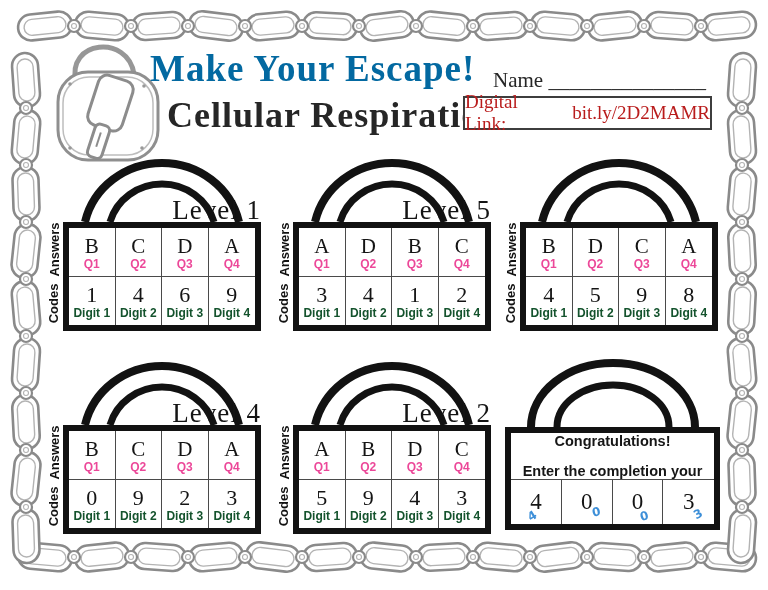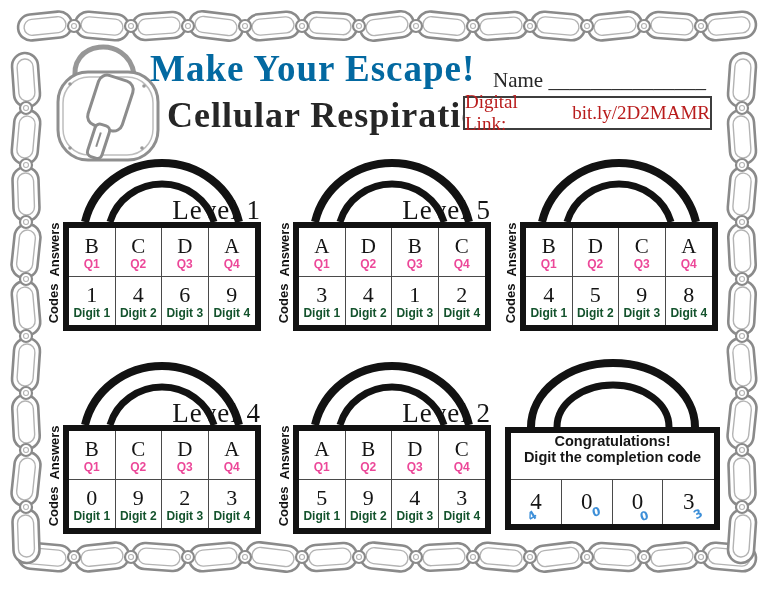--- a/index.html
+++ b/index.html
@@ -33,21 +33,21 @@
   .cell.ans{border-bottom:1.5px solid #4a4a4a}
   .letter{font:21px "Liberation Serif",serif;color:#141414}
   .qlab{font:700 12px "Liberation Sans",sans-serif;margin-top:-2px;color:#ec4899}
   .digit{font:22px "Liberation Serif",serif;color:#141414}
   .dlab{font:700 12px "Liberation Sans",sans-serif;margin-top:-2px;color:#14532d}
 
   .lockC{position:absolute;left:505px;top:355px;width:215px}
   .lockC .shackle-wrap{padding-left:0;height:72px}
   .cbox{border:6px solid #121212;background:#fff}
   .cmsg{height:46px;border-bottom:1.5px solid #4a4a4a;display:flex;flex-direction:column;
-        align-items:center;justify-content:flex-start;font:700 14.5px/16px "Liberation Sans",sans-serif;color:#161616}
+        align-items:center;justify-content:space-between;font:700 14.5px/16px "Liberation Sans",sans-serif;color:#161616}
   .ccells{display:grid;grid-template-columns:repeat(4,1fr)}
   .ccell{position:relative;height:44px;border-right:1.5px solid #4a4a4a;
          display:flex;align-items:center;justify-content:center}
   .ccell:nth-child(4){border-right:none}
   .cdigit{font:23px "Liberation Serif",serif;color:#141414}
   .cblue{position:absolute;font:700 12px "DejaVu Sans",sans-serif;color:#3d8fd8}
   .ccell:nth-child(1) .cblue{left:34%;bottom:1px;transform:rotate(-32deg)}
   .ccell:nth-child(2) .cblue{left:60%;bottom:5px;transform:rotate(-12deg)}
   .ccell:nth-child(3) .cblue{left:56%;bottom:1px;transform:rotate(-15deg)}
   .ccell:nth-child(4) .cblue{left:60%;bottom:3px;transform:rotate(-28deg)}
@@ -456,21 +456,21 @@
   <div class="lockC">
     <div class="shackle-wrap">
       <svg class="shackle" width="180" height="72" viewBox="0 0 180 72">
         <path d="M 8 72 A 82 64 0 0 1 172 72" fill="none" stroke="#121212" stroke-width="8"></path>
         <path d="M 34 72 A 56 42 0 0 1 146 72" fill="none" stroke="#121212" stroke-width="7"></path>
       </svg>
     </div>
     <div class="cbox">
       <div class="cmsg">
         <div>Congratulations!</div>
-        <div>Digit the completion code</div>
+        <div>Enter the completion your</div>
       </div>
       <div class="ccells">
         <div class="ccell">
             <span class="cdigit">4</span>
             <span class="cblue">4</span>
           </div>
         <div class="ccell">
             <span class="cdigit">0</span>
             <span class="cblue">0</span>
           </div>

